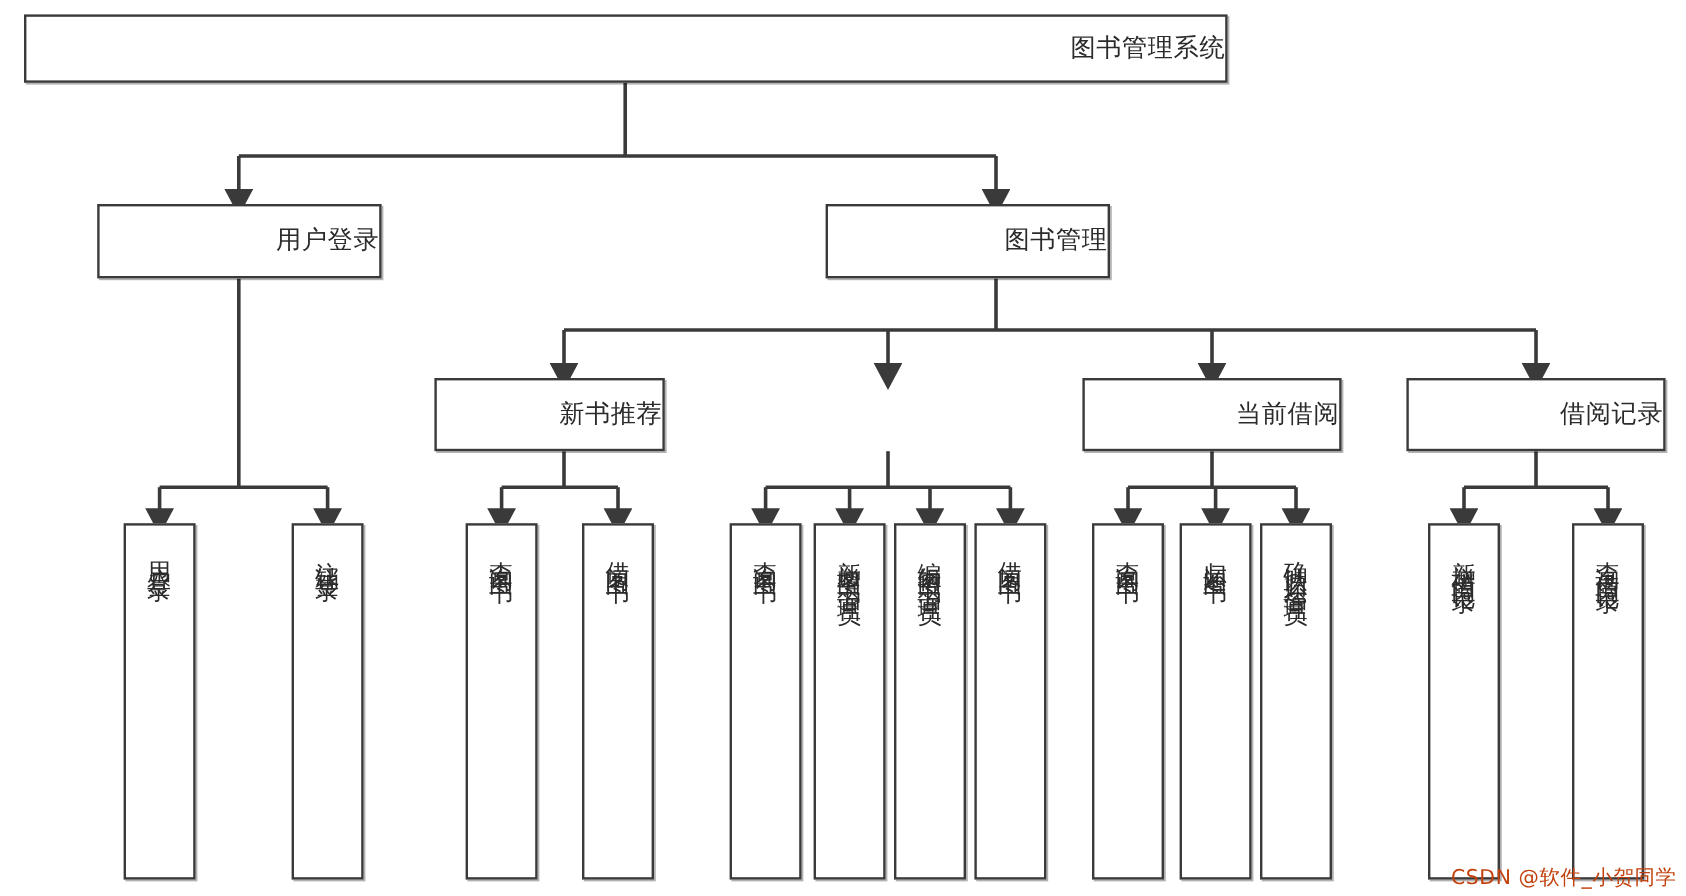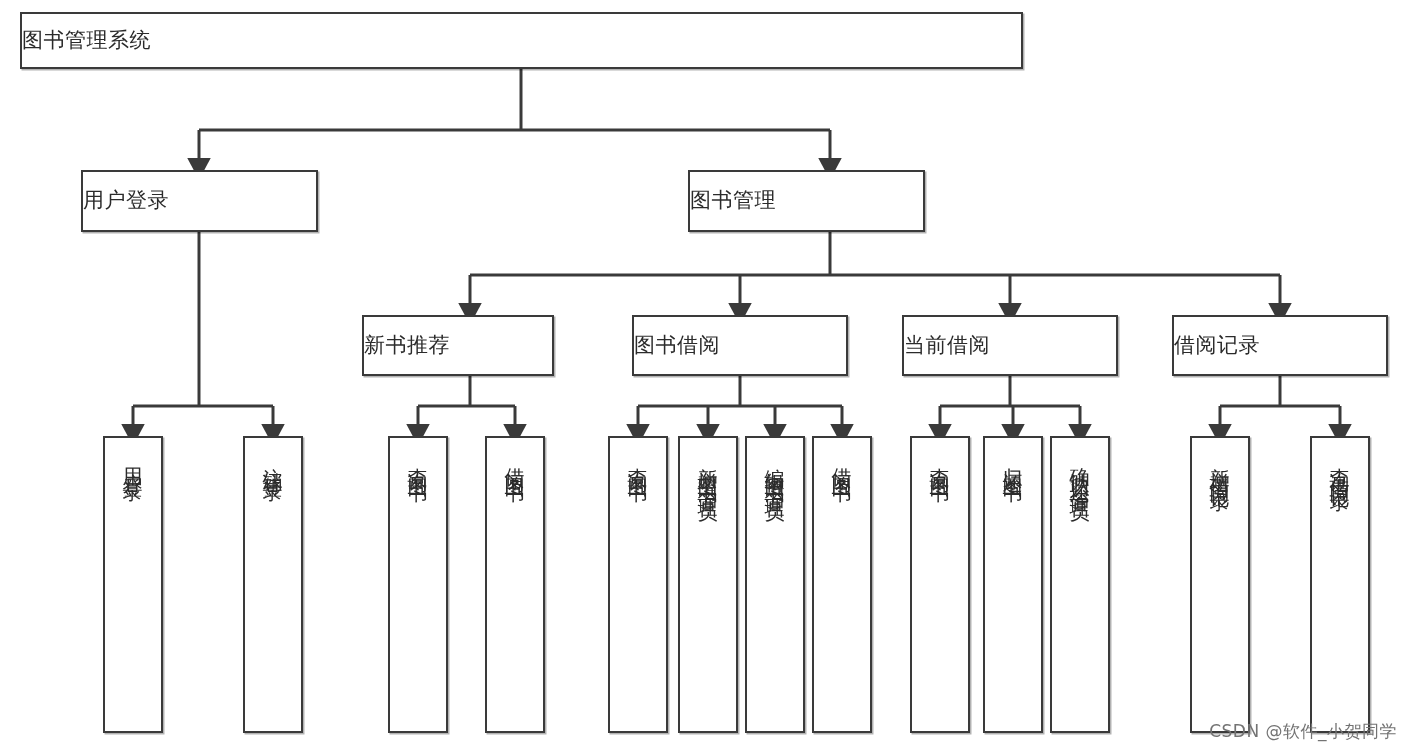--- a/index.html
+++ b/index.html
@@ -27,21 +27,21 @@
     height: 747px;
     pointer-events: none;
   }
   .node {
     position: absolute;
     box-sizing: border-box;
     background: #ffffff;
     border: 2px solid #3a3a3a;
     display: flex;
     align-items: center;
-    justify-content: flex-start;
+    justify-content: flex-end;
     text-align: center;
     color: #2b2b2b;
     box-shadow: 1.5px 1.5px 0 rgba(0,0,0,0.30);
   }
   .node .label {
     display: block;
     line-height: 1.12;
     letter-spacing: 0.5px;
     white-space: nowrap;
   }
@@ -58,21 +58,21 @@
     text-orientation: upright;
     font-size: 20px;
     letter-spacing: 5px;
     line-height: 1;
   }
   .watermark {
     position: absolute;
     right: 8px;
     bottom: 4px;
     font-size: 17px;
-    color: #737373;
+    color: #c2410c;
     letter-spacing: 0.5px;
     white-space: nowrap;
     font-family: "DejaVu Sans", "Liberation Sans", sans-serif;
   }
 </style>
 </head>
 <body>
 
 <div id="diagram-root">
 
@@ -145,23 +145,20 @@
   <div class="node horizontal" style="left:81px;top:170px;width:237px;height:62px;">
     <span class="label">用户登录</span>
   </div>
   <div class="node horizontal" style="left:688px;top:170px;width:237px;height:62px;">
     <span class="label">图书管理</span>
   </div>
 
   <div class="node horizontal" style="left:362px;top:315px;width:192px;height:61px;">
     <span class="label">新书推荐</span>
   </div>
-  <div class="node horizontal" style="left:632px;top:315px;width:216px;height:61px;">
-    <span class="label">图书借阅</span>
-  </div>
   <div class="node horizontal" style="left:902px;top:315px;width:216px;height:61px;">
     <span class="label">当前借阅</span>
   </div>
   <div class="node horizontal" style="left:1172px;top:315px;width:216px;height:61px;">
     <span class="label">借阅记录</span>
   </div>
 
   <div class="node vertical" style="left:103px;top:436px;width:60px;height:297px;">
     <span class="label">用户登录</span>
   </div>

